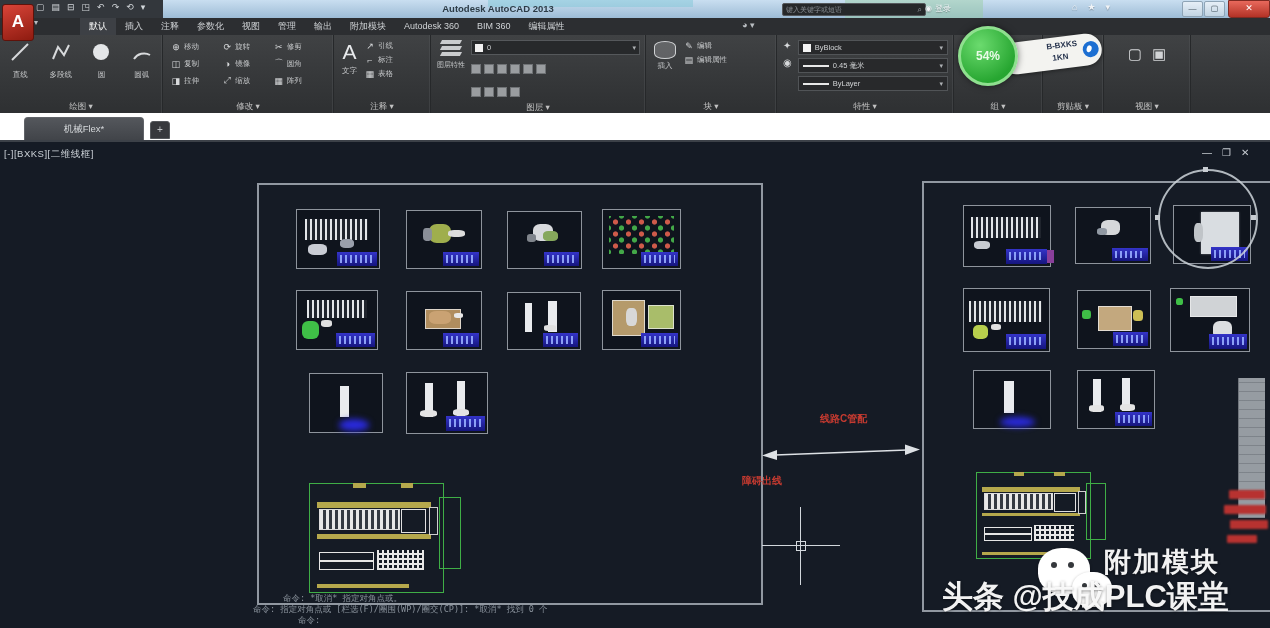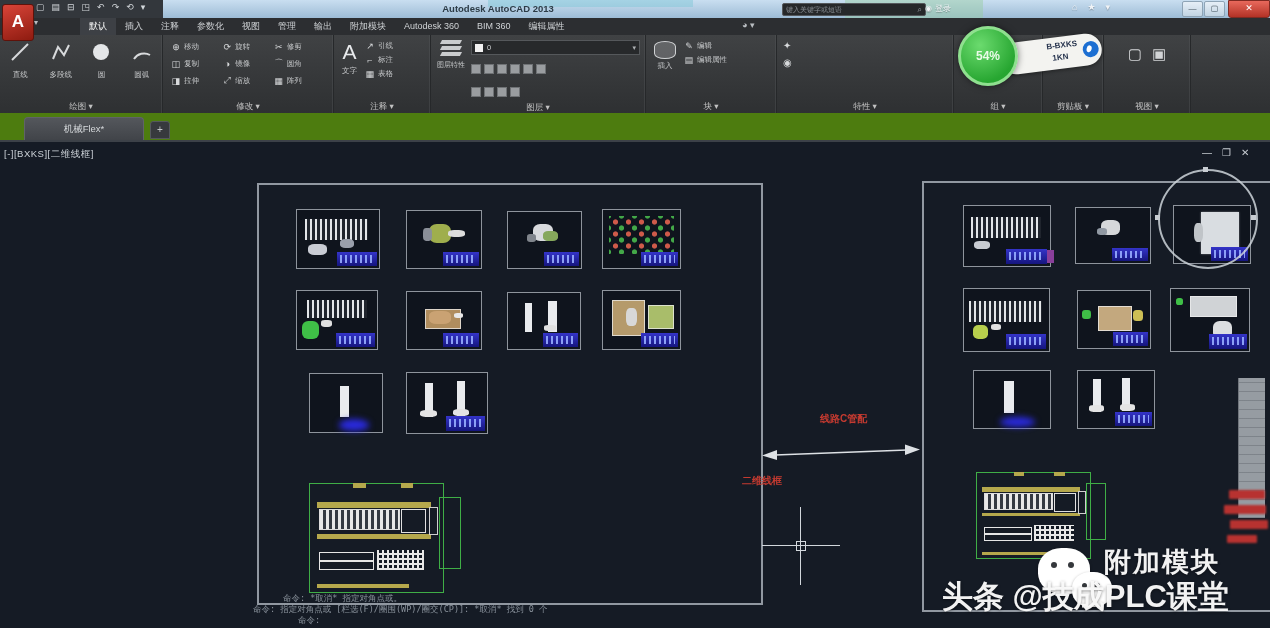--- a/index.html
+++ b/index.html
@@ -81,21 +81,21 @@
     transform:rotate(-7deg);box-shadow:0 1px 4px rgba(0,0,0,.45);z-index:48;}
   #g-tag .t1{position:absolute;right:24px;top:4px;font-size:8px;font-weight:bold;color:#27344e;}
   #g-tag .t2{position:absolute;right:34px;top:16px;font-size:8px;font-weight:bold;color:#27344e;}
   #g-drop{position:absolute;right:3px;top:8px;width:16px;height:16px;border-radius:50%;background:#1d6fd2;}
   #g-drop::after{content:"";position:absolute;left:4px;top:4px;width:5px;height:7px;border-radius:50%;background:#fff;transform:rotate(20deg);}
   #g-circle{position:absolute;left:958px;top:26px;width:54px;height:54px;border-radius:50%;z-index:49;
     background:radial-gradient(circle at 35% 30%,#6bdb6e,#27a631 72%);border:3px solid #8fe08f;
     box-shadow:0 0 7px rgba(0,0,0,.5);color:#eafbe8;font-size:12px;font-weight:bold;
     display:flex;align-items:center;justify-content:center;}
   
-  #filetabs{position:absolute;left:0;top:113px;width:1270px;height:30px;background:#4d7c0f;}
+  #filetabs{position:absolute;left:0;top:113px;width:1270px;height:30px;background:#ffffff;}
   #ftab{position:absolute;left:24px;top:4px;width:118px;height:23px;background:linear-gradient(180deg,#54575c,#404348);
     border:1px solid #606368;border-bottom:none;border-radius:4px 4px 0 0;
     font-size:9.5px;color:#d5d8db;text-align:center;line-height:22px;white-space:nowrap;overflow:hidden;}
   #ftab-new{position:absolute;left:150px;top:8px;width:18px;height:16px;background:#37393d;border:1px solid #55585c;
     border-radius:3px 3px 0 0;color:#c3c6c9;font-size:10px;text-align:center;line-height:15px;}
   
   #canvas{position:absolute;left:0;top:140px;width:1270px;height:488px;background:#151b25;overflow:hidden;}
   #canvas-topline{position:absolute;left:0;top:0;width:1270px;height:2px;background:#3c4148;}
   #vplabel{position:absolute;left:4px;top:8px;font-size:9.5px;color:#ccd2d8;letter-spacing:.5px;}
   #dwin{position:absolute;left:1202px;top:7px;font-size:10px;color:#c5cad0;display:flex;gap:10px;}
@@ -340,20 +340,37 @@
         </div>
     </div>
     <div class="plabel"><span>块</span> ▾</div>
   </div>
   <div class="panel w177">
     <div class="tools propwrap">
       <div class="prop-icons">
         <span>✦</span>
         <span>◉</span>
       </div>
+      <div class="prop-rows">
+        <div class="proprow">
+          <span class="sw"></span>
+          <span class="txt">ByBlock</span>
+          <span class="caret">▾</span>
+        </div>
+        <div class="proprow">
+          <span class="ln"></span>
+          <span class="txt">0.45 毫米</span>
+          <span class="caret">▾</span>
+        </div>
+        <div class="proprow">
+          <span class="ln"></span>
+          <span class="txt">ByLayer</span>
+          <span class="caret">▾</span>
+        </div>
+      </div>
     </div>
     <div class="plabel"><span>特性</span> ▾</div>
   </div>
   <div class="panel w89">
     <div class="tools ctr">
       <span>◎</span>
       <span>⊚</span>
     </div>
     <div class="plabel"><span>组</span> ▾</div>
   </div>
@@ -531,21 +548,21 @@
   <div class="ringdot" style="left:1155px;top:75px;"></div>
   <div class="ringdot" style="left:1203px;top:27px;"></div>
   <div class="ringdot" style="left:1251px;top:75px;"></div>
 
   <svg style="position:absolute;left:760px;top:300px;" width="162" height="26">
     <line x1="15" y1="15" x2="147" y2="10" stroke="#dde1e5" stroke-width="1.6"></line>
     <polygon points="2,15.5 17,10 17,20" fill="#dde1e5"></polygon>
     <polygon points="160,9.5 145,4.5 145,15" fill="#dde1e5"></polygon>
   </svg>
   <div class="redtext" style="left:820px;top:272px;">线路C管配</div>
-  <div class="redtext" style="left:742px;top:334px;">二维线框</div>
+  <div class="redtext" style="left:742px;top:334px;">障碍出线</div>
 
   <div id="graystrip"></div>
   <div id="redbars">
       <div class="redbar" style="left: 1229px; top: 350px; width: 36px; height: 9px;"></div>
       <div class="redbar" style="left: 1224px; top: 365px; width: 42px; height: 9px;"></div>
       <div class="redbar" style="left: 1230px; top: 380px; width: 38px; height: 9px;"></div>
       <div class="redbar" style="left: 1227px; top: 395px; width: 30px; height: 8px;"></div>
     </div>
 
   <div id="crossH"></div>

